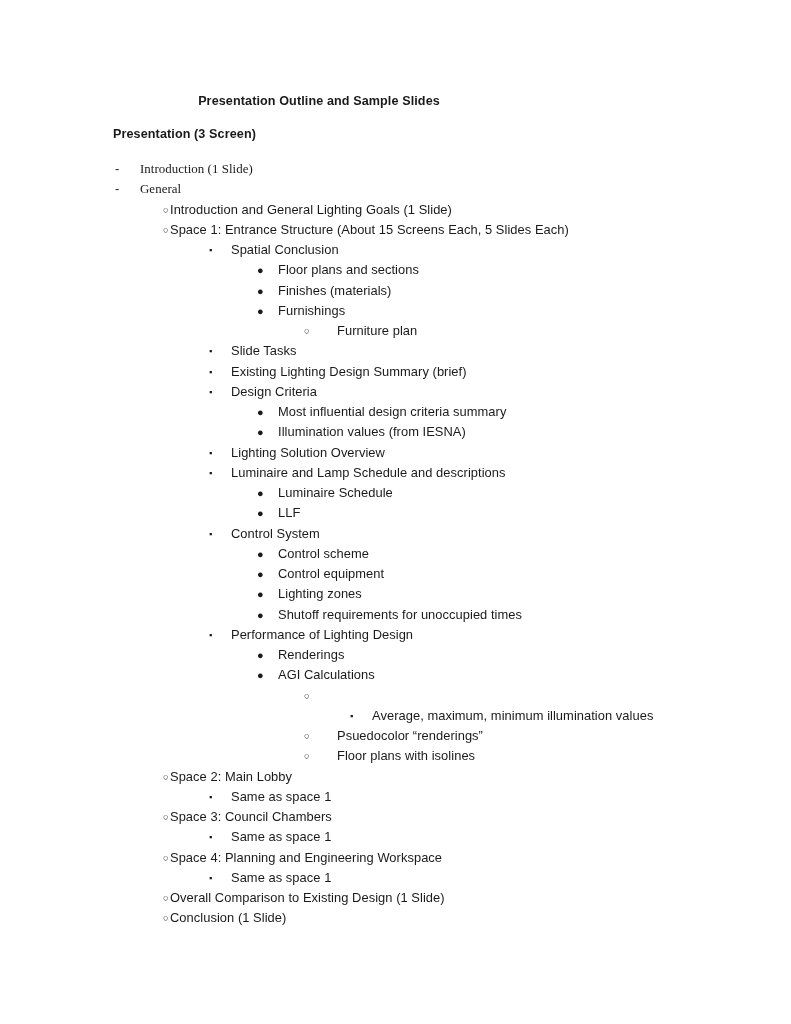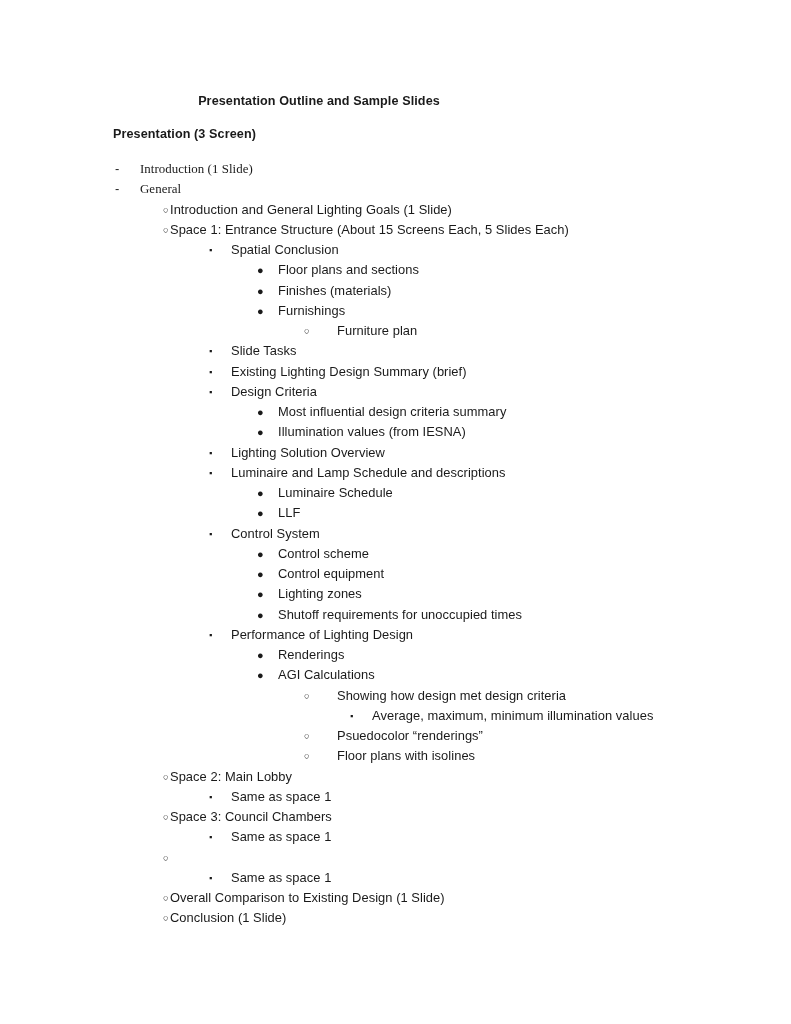--- a/index.html
+++ b/index.html
@@ -212,21 +212,20 @@
       <div class="row lvl4">
         <span class="bullet">●</span>
         <span class="label">Renderings</span>
       </div>
       <div class="row lvl4">
         <span class="bullet">●</span>
         <span class="label">AGI Calculations</span>
       </div>
       <div class="row lvl5">
         <span class="bullet">○</span>
-        <span class="label">Showing how design met design criteria</span>
       </div>
       <div class="row lvl6">
         <span class="bullet sq">▪</span>
         <span class="label">Average, maximum, minimum illumination values</span>
       </div>
       <div class="row lvl5">
         <span class="bullet">○</span>
         <span class="label">Psuedocolor “renderings”</span>
       </div>
       <div class="row lvl5">
@@ -244,20 +243,21 @@
       <div class="row lvl2">
         <span class="bullet">○</span>
         <span class="label">Space 3:  Council Chambers</span>
       </div>
       <div class="row lvl3">
         <span class="bullet sq">▪</span>
         <span class="label">Same as space 1</span>
       </div>
       <div class="row lvl2">
         <span class="bullet">○</span>
+        <span class="label">Space 4:  Planning and Engineering Workspace</span>
       </div>
       <div class="row lvl3">
         <span class="bullet sq">▪</span>
         <span class="label">Same as space 1</span>
       </div>
       <div class="row lvl2">
         <span class="bullet">○</span>
         <span class="label">Overall Comparison to Existing Design (1 Slide)</span>
       </div>
       <div class="row lvl2">

